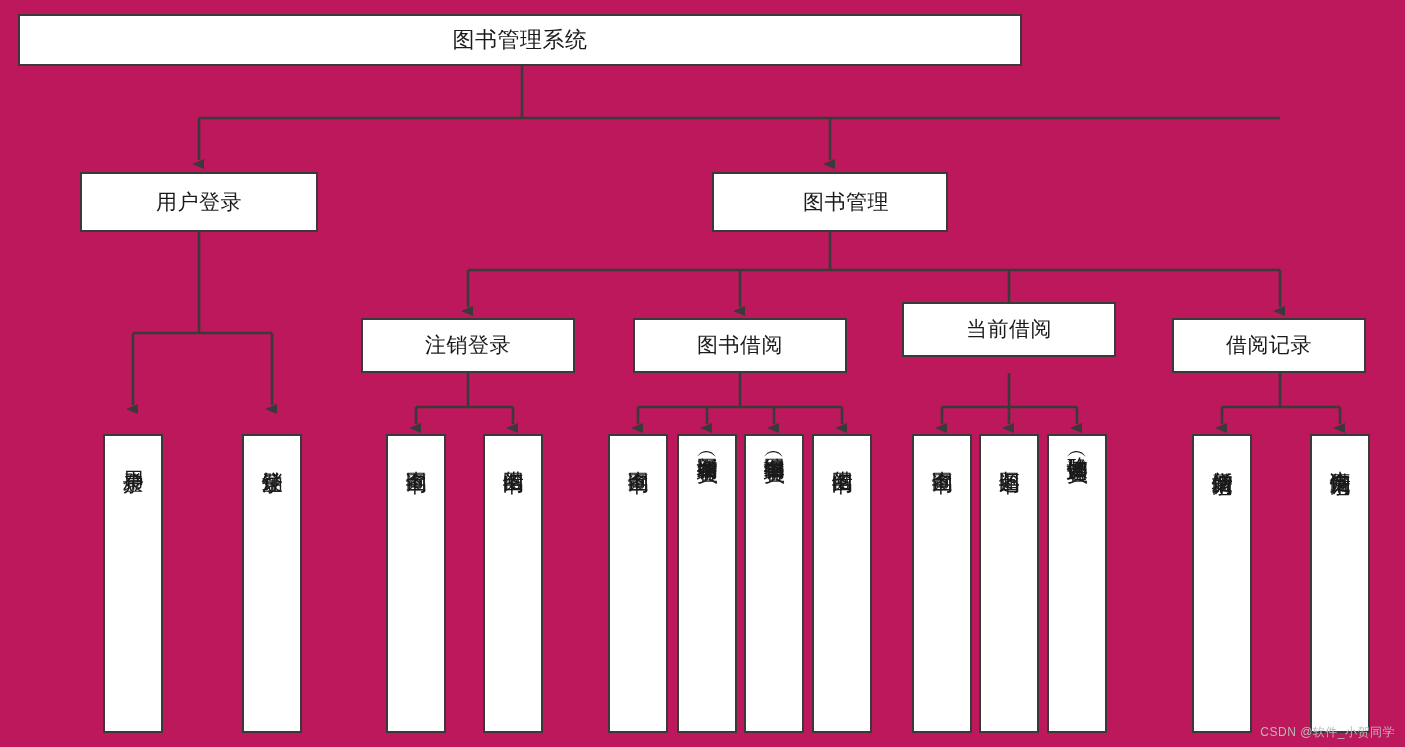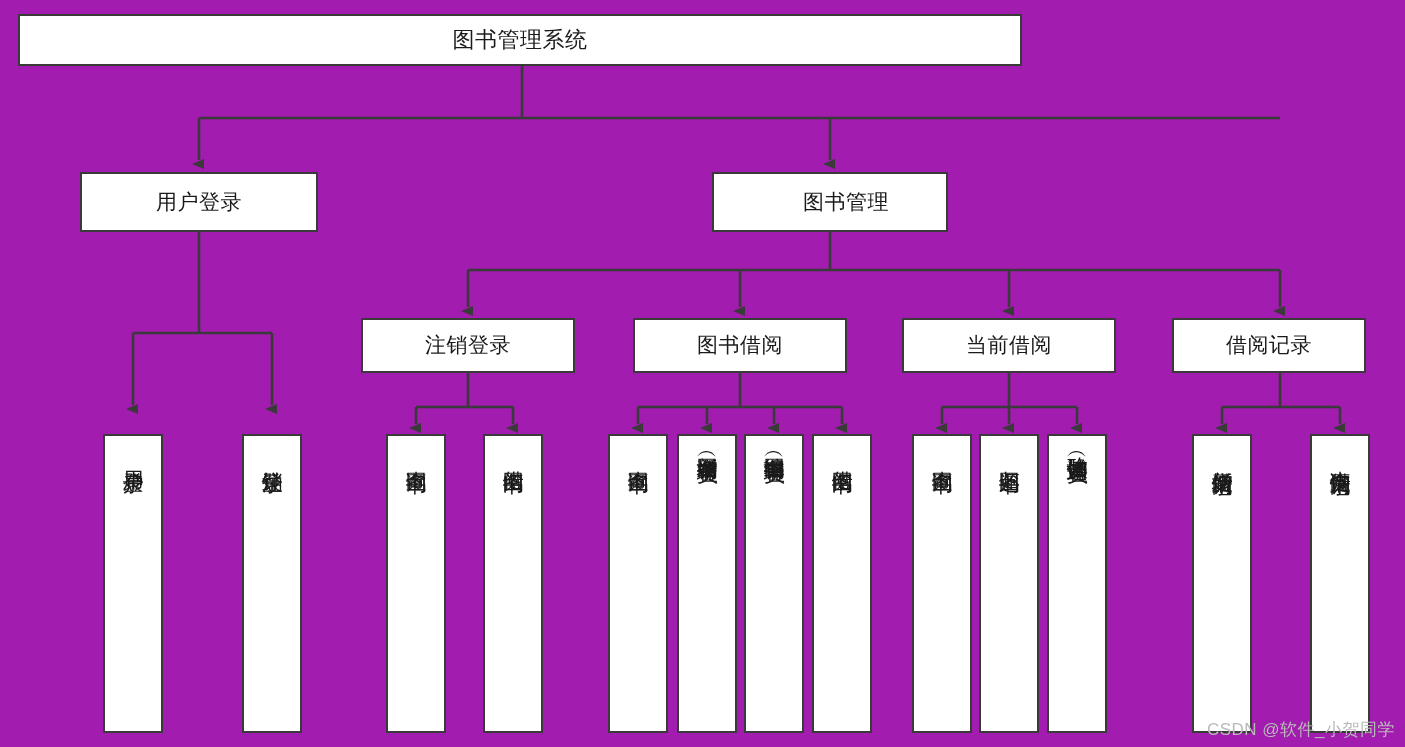--- a/index.html
+++ b/index.html
@@ -7,21 +7,21 @@
     padding: 0;
     background: #ffffff;
   }
   body {
     font-family: "Liberation Sans", "DejaVu Sans", sans-serif;
   }
   #canvas {
     position: relative;
     width: 1405px;
     height: 747px;
-    background: #a21caf;
+    background: #be185d;
     overflow: hidden;
   }
   svg#edges {
     position: absolute;
     left: 0;
     top: 0;
     width: 1405px;
     height: 747px;
     pointer-events: none;
   }
@@ -61,21 +61,21 @@
     letter-spacing: 1px;
     margin: 0 auto;
   }
   .node.vert.tall .label {
     margin-top: 14px;
   }
   #watermark {
     position: absolute;
     right: 10px;
     bottom: 6px;
-    font-size: 17px;
+    font-size: 12px;
     color: #b9b9b9;
     white-space: nowrap;
     letter-spacing: 0.5px;
     font-family: "Liberation Sans", "DejaVu Sans", sans-serif;
   }
 </style>
 </head>
 <body>
 
 <div id="canvas">
@@ -143,21 +143,21 @@
   </div>
 
   <div class="node horiz" style="left:361px; top:318px; width:214px; height:55px;">
     <span class="label">注销登录</span>
   </div>
 
   <div class="node horiz" style="left:633px; top:318px; width:214px; height:55px;align-items:center;">
     <span class="label">图书借阅</span>
   </div>
 
-  <div class="node horiz" style="left:902px; top:318px; width:214px; height:55px;">
+  <div class="node horiz" style="left:902px; top:302px; width:214px; height:55px;">
     <span class="label">当前借阅</span>
   </div>
 
   <div class="node horiz" style="left:1172px; top:318px; width:194px; height:55px;">
     <span class="label">借阅记录</span>
   </div>
 
   <div class="node vert tall" style="left:103px; top:434px; width:60px; height:299px;">
     <span class="label">用户登录</span>
   </div>

